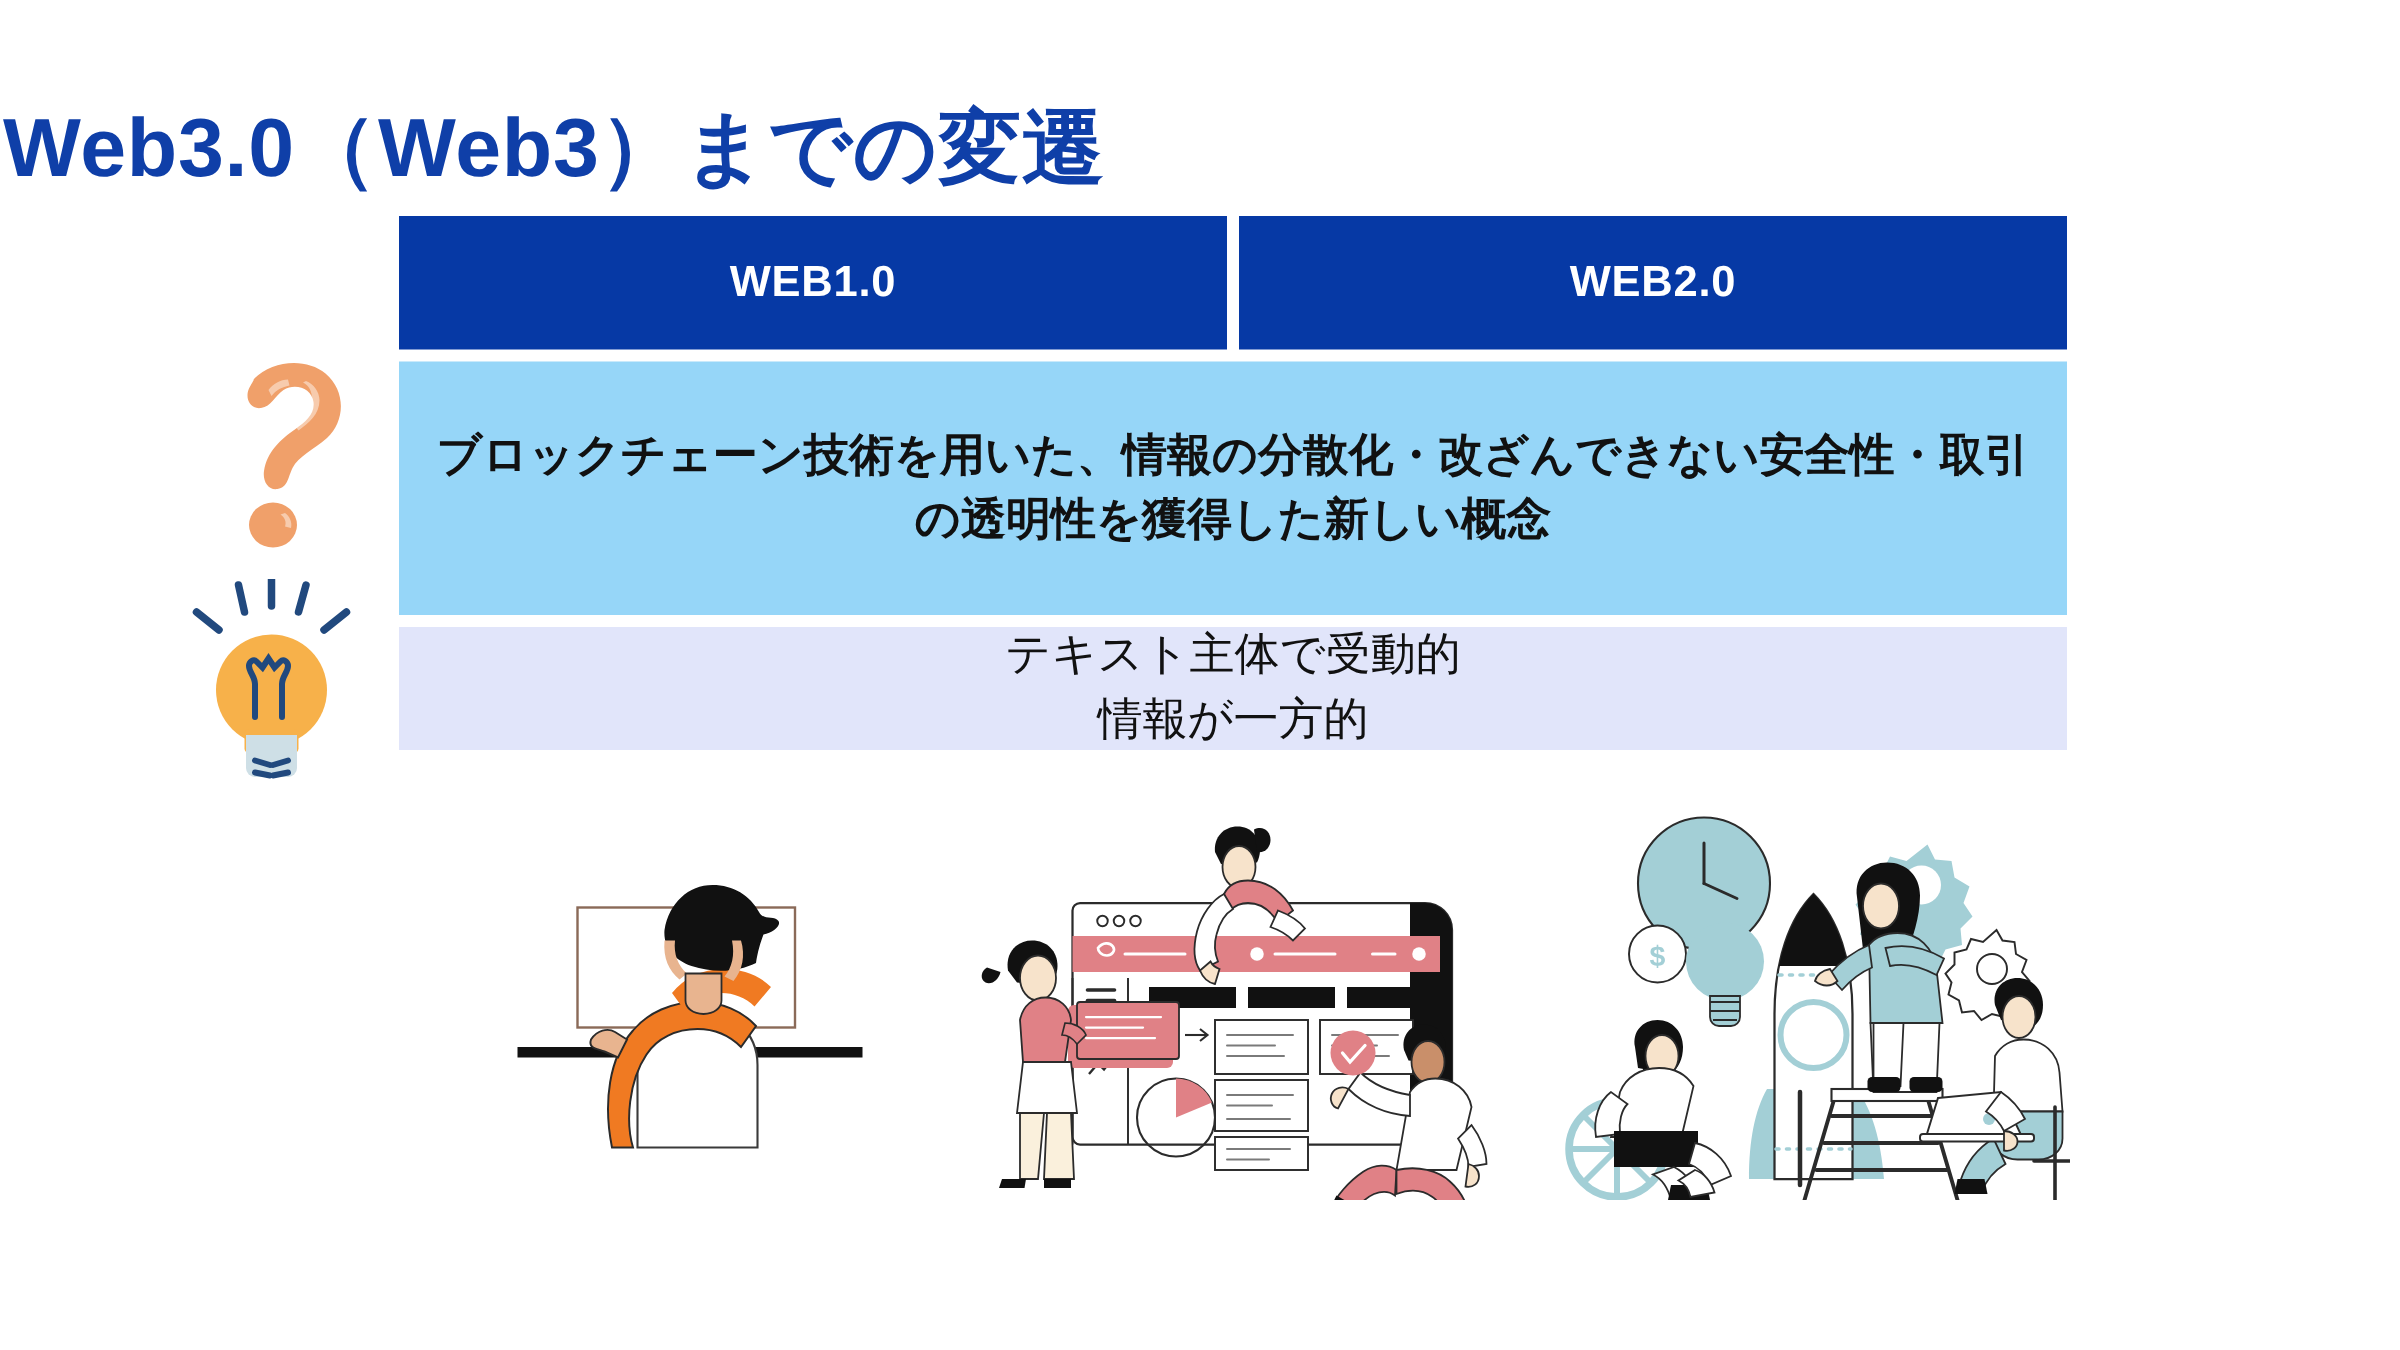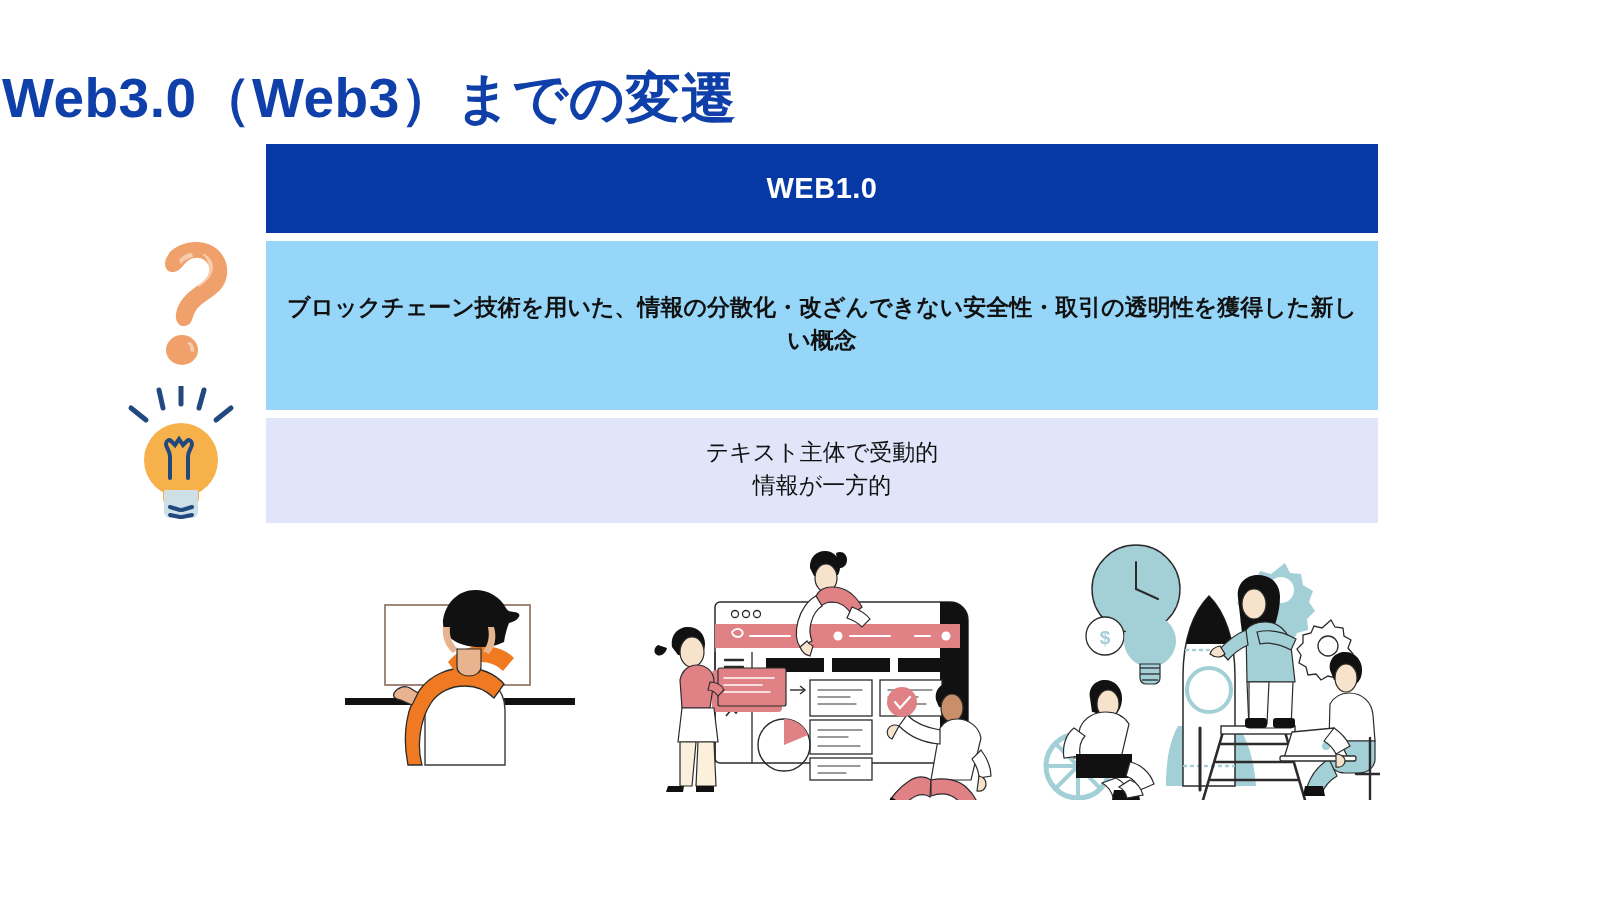--- a/index.html
+++ b/index.html
@@ -58,27 +58,26 @@
   }
   .row-head .cell {
     background: #0639A5;
     color: #ffffff;
     font-size: 29px;
     font-weight: bold;
     height: 89px;
     letter-spacing: 0.5px;
   }
   .row-body1 .cell { height: 169px; }
-  .row-body2 .cell { height: 105px; }
+  .row-body2 .cell { height: 82px; }
   .row-body1 .cell, .row-body2 .cell {
     background: #E1E5FA;
     color: #111111;
-    font-size: 23px;
+    font-size: 30px;
     line-height: 1.42;
-    font-family: Liberation Mono, monospace;
   }
   .cell.accent {
     background: #96D6F8;
     font-weight: bold;
   }
 
   
   .left-icons {
     position: absolute;
     left: 120px;
@@ -130,20 +129,21 @@
         <line x1="50" y1="129" x2="60" y2="131"></line>
         <line x1="72" y1="129" x2="62" y2="131"></line>
       </g>
     </svg>
   </div>
 
   <div class="table">
 
     <div class="row row-head">
       <div class="cell">WEB1.0</div>
+      <div class="cell">WEB2.0</div>
     </div>
 
     <div class="row row-body1">
       <div class="cell accent">ブロックチェーン技術を用いた、情報の分散化・改ざんできない安全性・取引の透明性を獲得した新しい概念</div>
     </div>
 
     <div class="row row-body2">
       <div class="cell" style="white-space: pre-line;">テキスト主体で受動的
 情報が一方的</div>
     </div>

